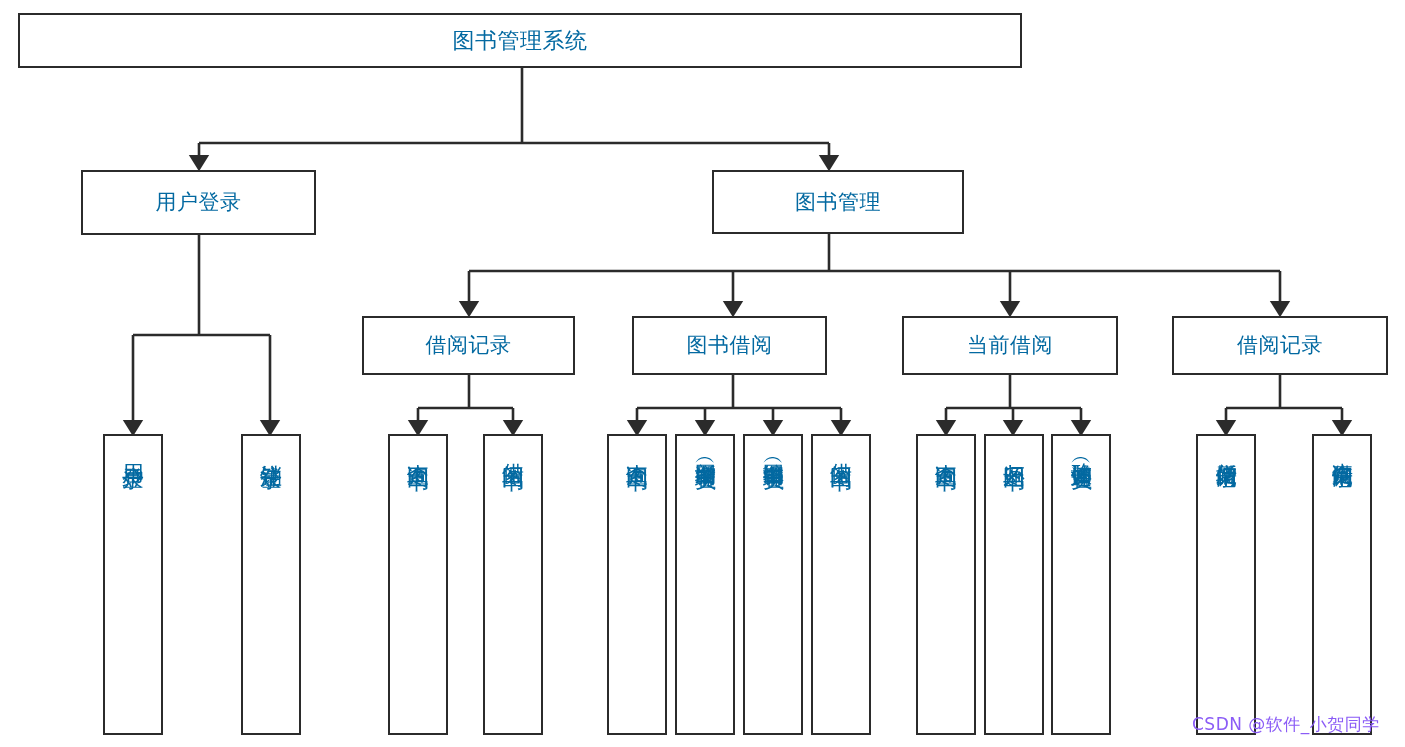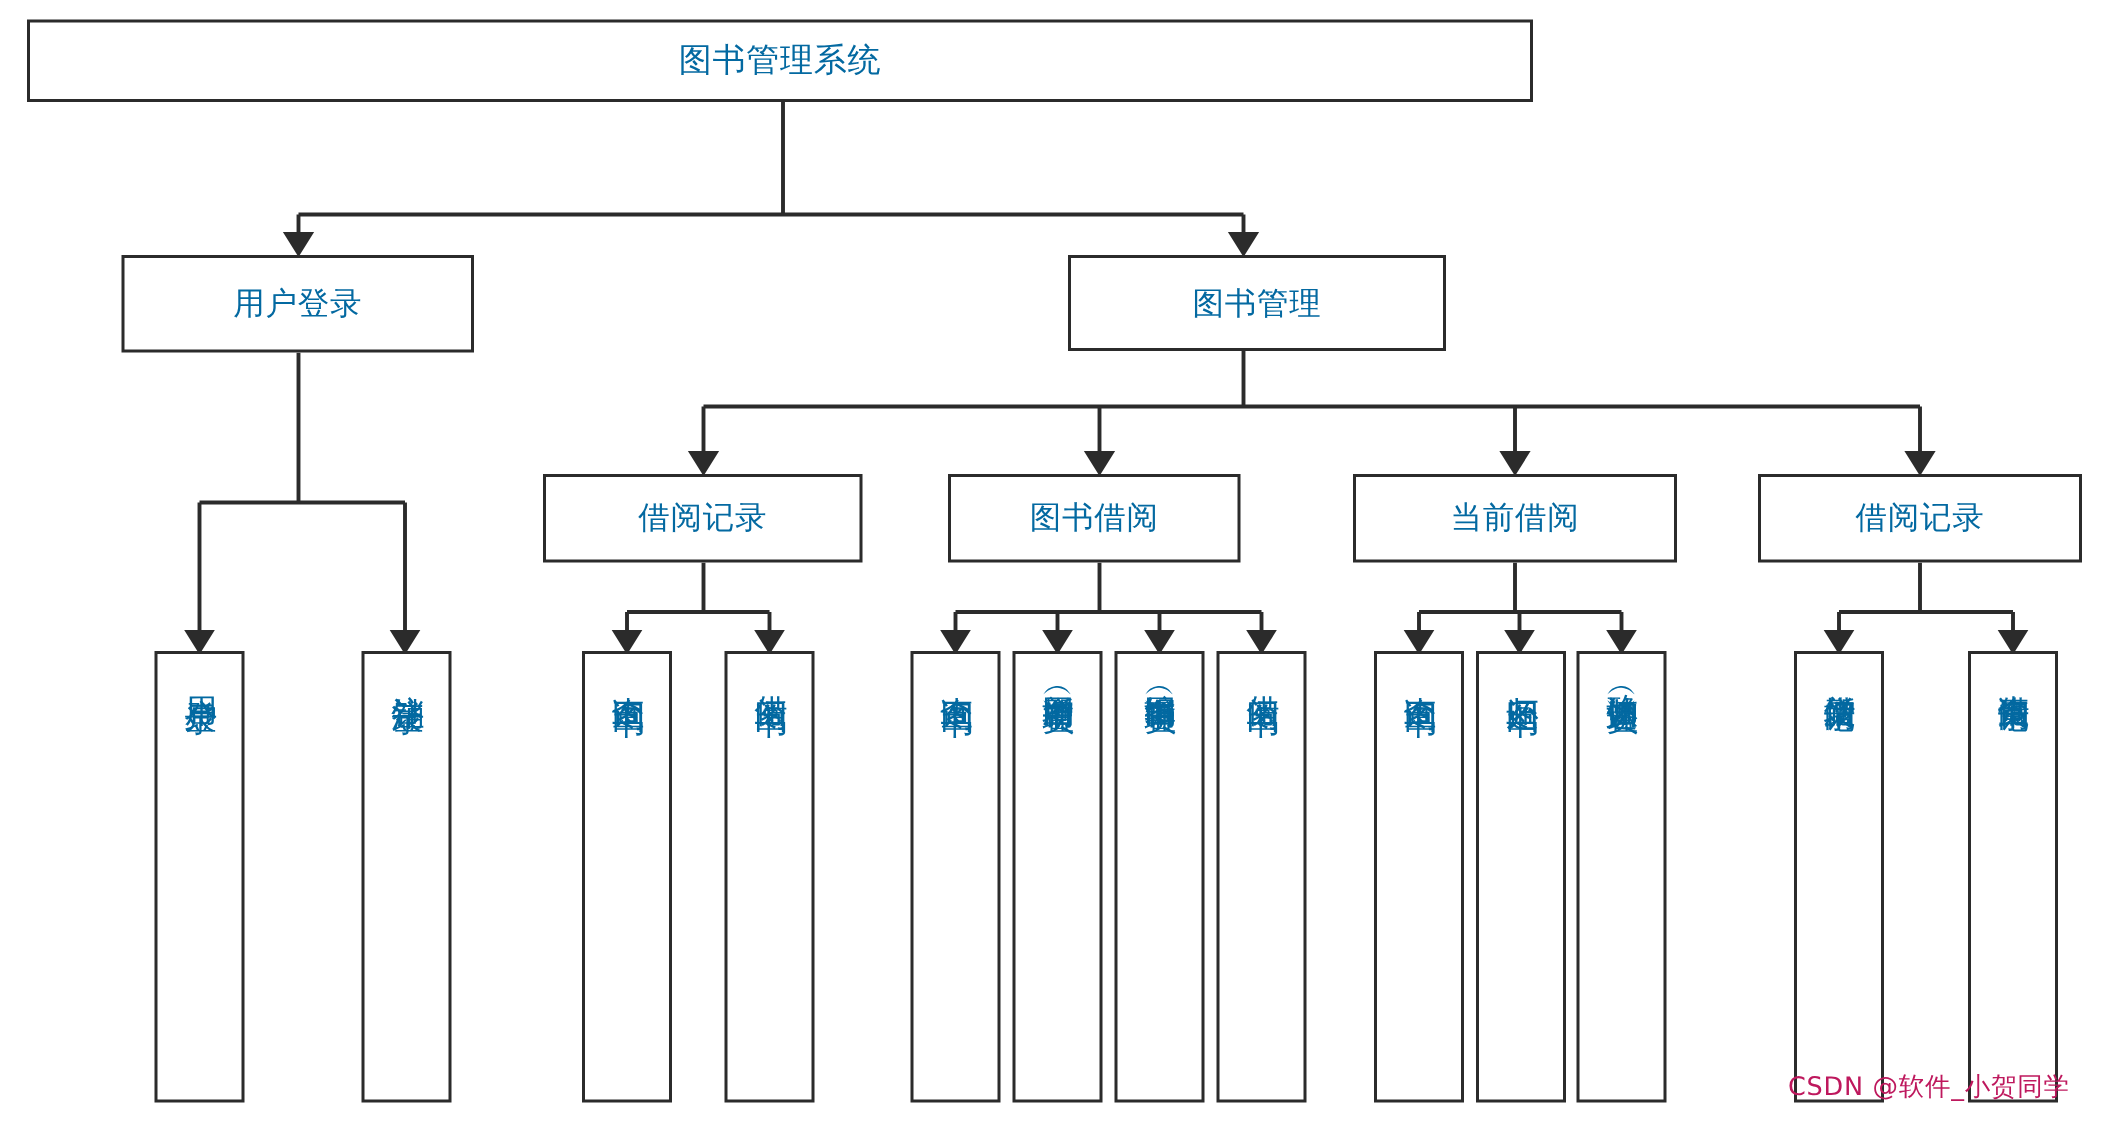--- a/index.html
+++ b/index.html
@@ -62,21 +62,21 @@
     line-height: 1.0;
     letter-spacing: 2px;
     white-space: nowrap;
   }
   .node.v.tall .label {
     font-size: 21px;
     letter-spacing: 1px;
   }
   .watermark {
     position: absolute;
-    color: #be185d;
+    color: #8b5cf6;
     font-size: 17px;
     white-space: nowrap;
     letter-spacing: 0.5px;
   }
 </style>
 </head>
 <body>
 
 <div id="canvas">
 

